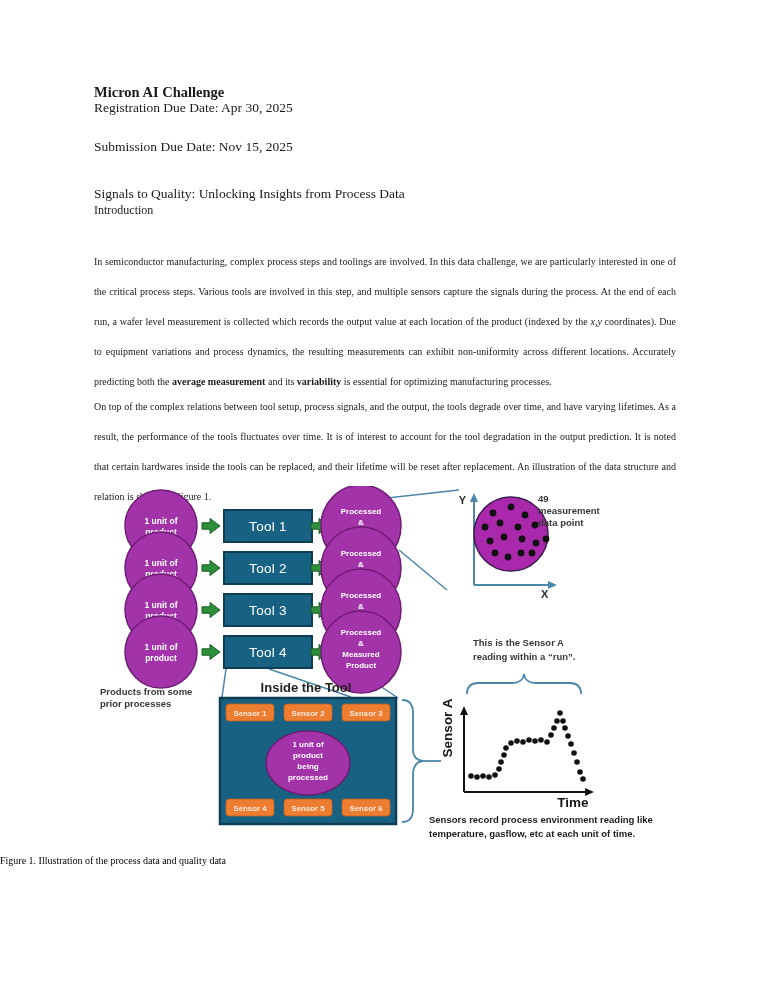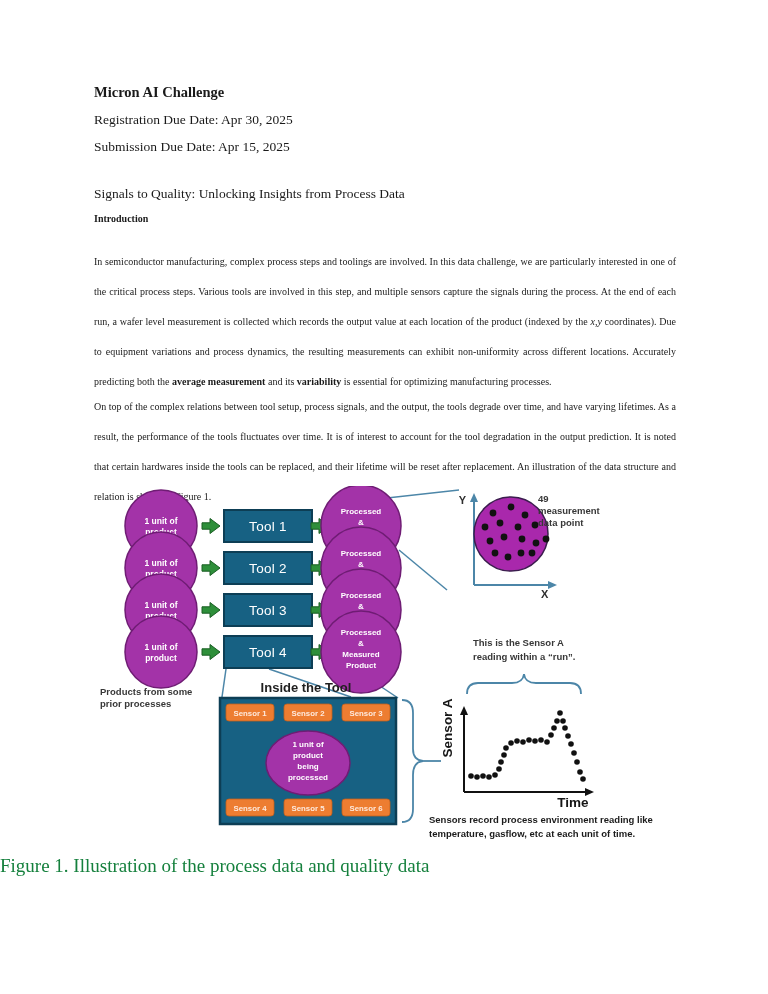--- a/index.html
+++ b/index.html
@@ -2,47 +2,47 @@
 <html><head>
 <meta charset="utf-8">
 <style>
   html,body{margin:0;padding:0}
   body{width:768px;height:994px;position:relative;background:#ffffff;
        font-family:"Liberation Serif",serif;color:#1a1a1a;overflow:hidden}
   .abs{position:absolute}
   .col{left:94px;width:582px}
   .center{text-align:left}
   .doc-title{top:84px;font-size:14.5px;font-weight:bold}
-  .doc-date1{top:112px;font-size:13.5px}
+  .doc-date1{top:100px;font-size:13.5px}
   .doc-date2{top:139px;font-size:13.5px}
   .doc-section{top:186px;font-size:13.5px;font-weight:normal}
-  .doc-heading{top:213px;font-size:10px;font-weight:bold}
+  .doc-heading{top:203px;font-size:12px;font-weight:normal}
   .para{font-size:10px;line-height:30px;text-align:justify}
   .p1{top:237px}
   .p2{top:382px}
   .b{font-weight:bold}
   .i{font-style:italic}
-  .fig-caption{top:855px;left:0;width:768px;font-size:19px;color:#15803d}
+  .fig-caption{top:855px;left:0;width:768px;font-size:10px;color:#000000}
   svg text{font-family:"Liberation Sans",sans-serif}
   .fig-sm{font-size:8.5px;font-weight:600;fill:#ffffff}
   .fig-sm2{font-size:8px;font-weight:600;fill:#ffffff}
   .fig-tool{font-size:13.5px;font-weight:500;fill:#ffffff;letter-spacing:.3px}
   .fig-label{font-size:9.5px;font-weight:600;fill:#383838}
   .fig-title{font-size:13px;font-weight:700;fill:#1f1f1f}
   .fig-axis{font-size:11px;font-weight:700;fill:#2e2e2e}
   .fig-big{font-size:13.5px;font-weight:600;fill:#161616}
   .fig-note{font-size:9.5px;font-weight:700;fill:#1b1b1b}
   .sensor-label{font-size:7.8px;font-weight:700;fill:#feeade}
 </style>
 </head>
 <body>
 
 <div class="abs col center doc-title">Micron AI Challenge</div>
 <div class="abs col center doc-date1">Registration Due Date: Apr 30, 2025</div>
-<div class="abs col center doc-date2">Submission Due Date: Apr 15, 2025</div>
+<div class="abs col center doc-date2">Submission Due Date: Nov 15, 2025</div>
 <div class="abs col center doc-section">Signals to Quality: Unlocking Insights from Process Data</div>
 <div class="abs col doc-heading">Introduction</div>
 <p class="abs col para p1"><span>In semiconductor manufacturing, complex process steps and toolings are involved. In this data challenge, we are particularly interested in one of the critical process steps. Various tools are involved in this step, and multiple sensors capture the signals during the process. At the end of each run, a wafer level measurement is collected which records the output value at each location of the product (indexed by the </span><span class="i">x,y</span><span> coordinates). Due to equipment variations and process dynamics, the resulting measurements can exhibit non-uniformity across different locations. Accurately predicting both the </span><span class="b">average measurement</span><span> and its </span><span class="b">variability</span><span> is essential for optimizing manufacturing processes.</span></p>
 <p class="abs col para p2">On top of the complex relations between tool setup, process signals, and the output, the tools degrade over time, and have varying lifetimes. As a result, the performance of the tools fluctuates over time. It is of interest to account for the tool degradation in the output prediction. It is noted that certain hardwares inside the tools can be replaced, and their lifetime will be reset after replacement. An illustration of the data structure and relation is shown in Figure 1.</p>
 
 <svg class="abs" style="left:0;top:486px" width="768" height="368" viewBox="0 0 768 368">
 
   <g id="connectors">
     <line x1="387" y1="12" x2="459" y2="4" stroke="#4c86a8" stroke-width="1.5"></line>
     <line x1="399" y1="64" x2="447" y2="104" stroke="#4c86a8" stroke-width="1.5"></line>

